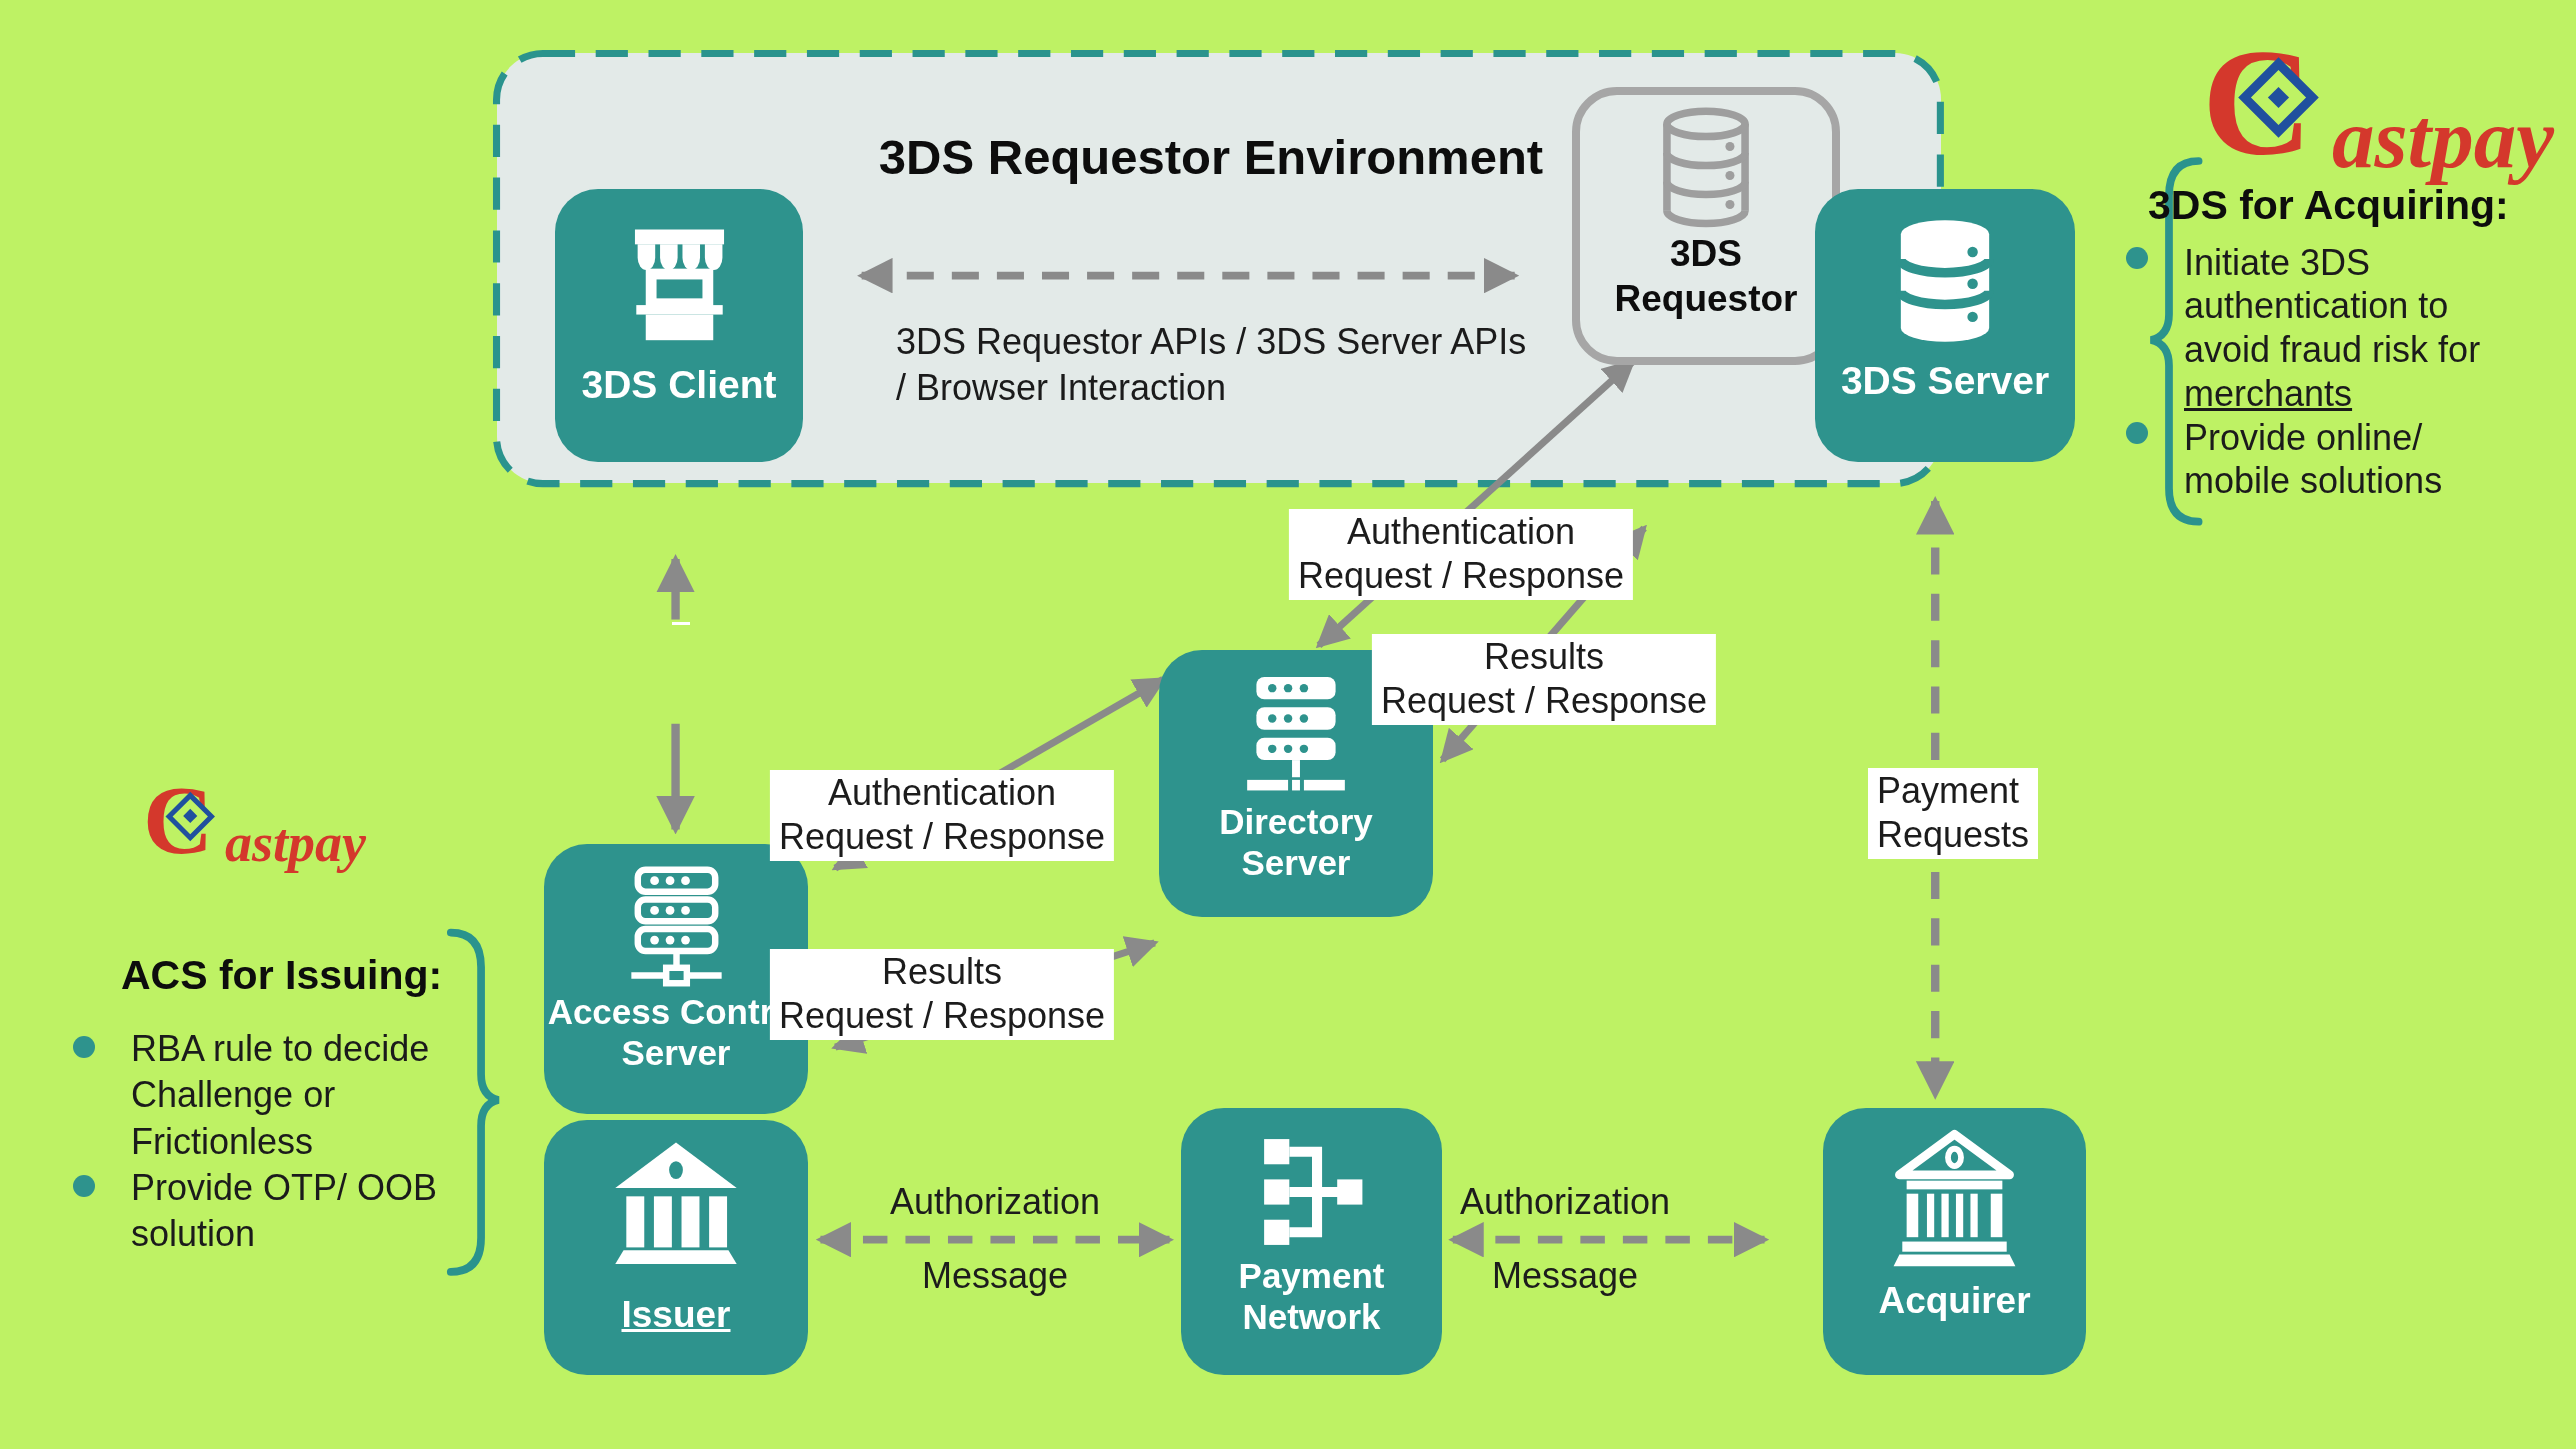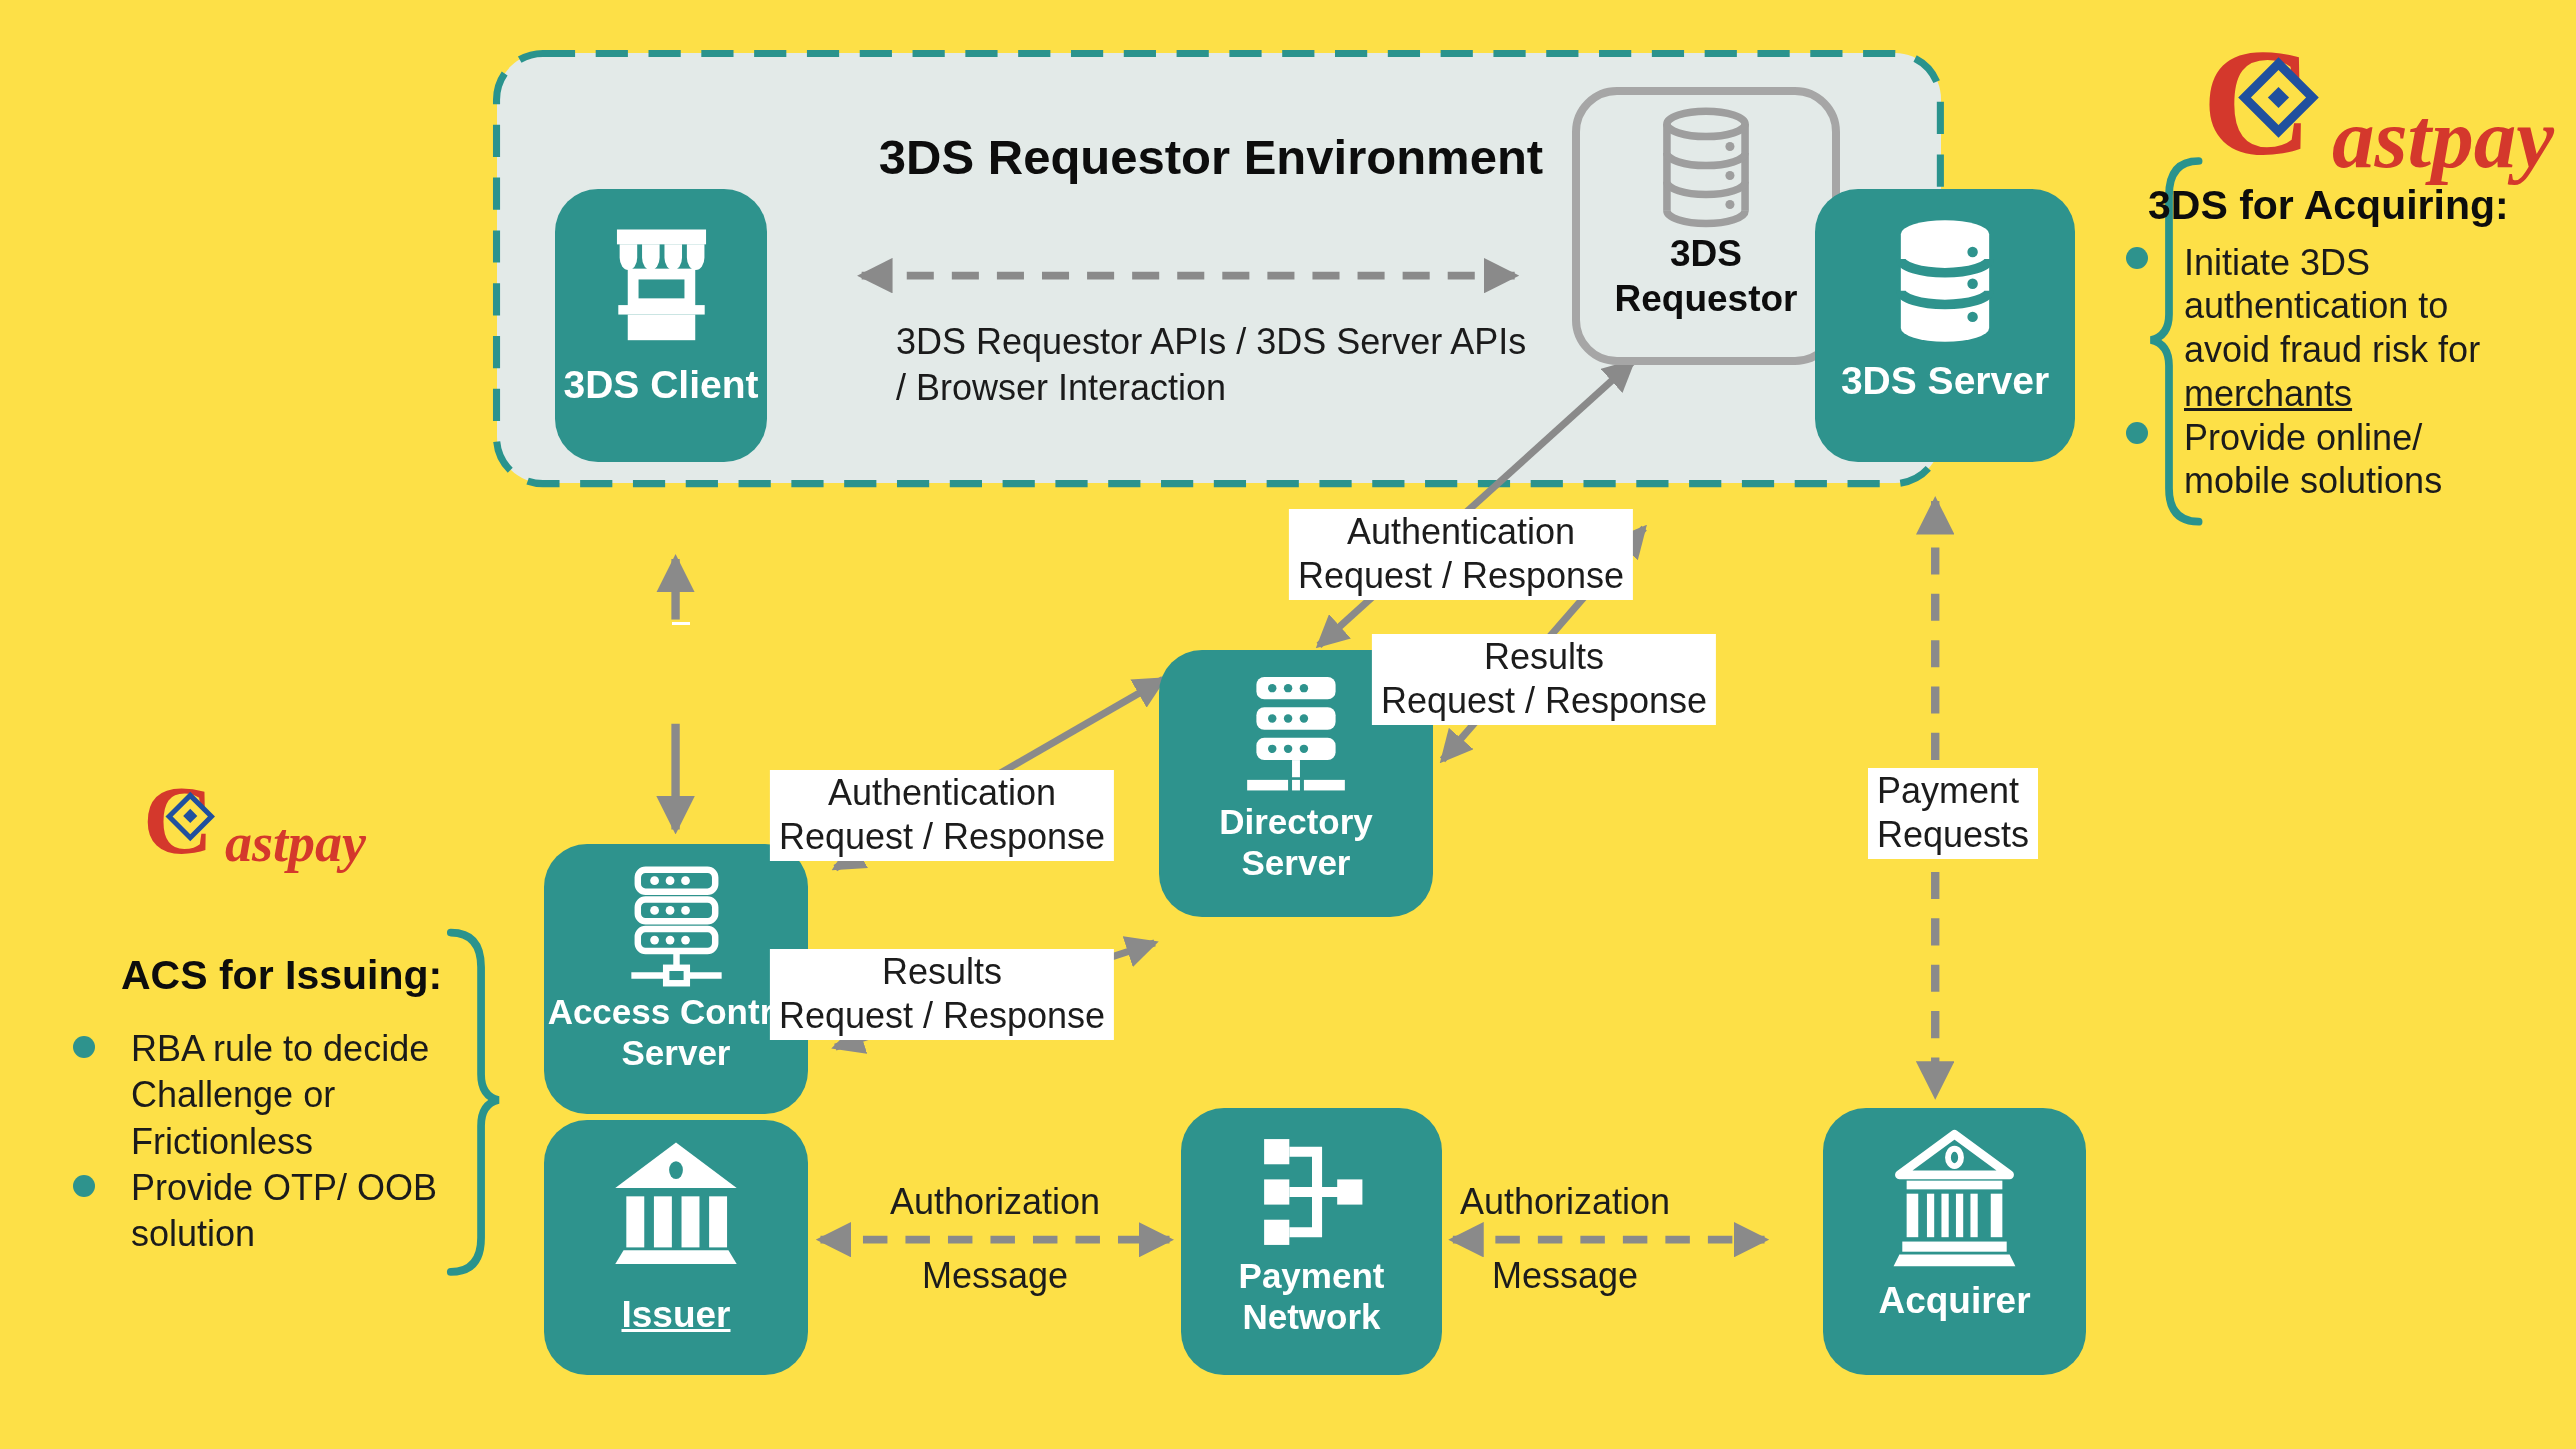--- a/index.html
+++ b/index.html
@@ -1,34 +1,34 @@
 <!DOCTYPE html>
 <html style="font-size:10.3px"><head>
 <meta charset="utf-8">
 <style>
   html,body{margin:0;padding:0;background:#ffffff;}
-  .canvas{position:relative;width:2576px;height:1449px;background:#fde047;
+  .canvas{position:relative;width:2576px;height:1449px;background:#bef264;
           font-family:"Liberation Sans",sans-serif;overflow:hidden;}
 
   
   .env{position:absolute;left:497px;top:53px;width:1444px;height:430px;
        background:#e3eae8;border-radius:46px;}
   .env-title{position:absolute;left:1211px;top:129px;transform:translateX(-50%);
        font-size:49px;font-weight:bold;color:#0d0d0d;white-space:nowrap;}
   .api-caption{position:absolute;left:896px;top:319px;font-size:36px;line-height:46px;
        color:#1b1b1b;text-align:left;white-space:nowrap;}
 
   
   .overlay{position:absolute;left:0;top:0;width:2576px;height:1449px;}
 
   
   .node{position:absolute;background:#2e938d;border-radius:43px;display:flex;
         flex-direction:column;align-items:center;}
   .node .lbl{color:#ffffff;font-weight:bold;text-align:center;white-space:nowrap;}
-  .n-client{left:555px;top:189px;width:212px;height:273px;}
+  .n-client{left:555px;top:189px;width:248px;height:273px;}
   .n-client .lbl{font-size:39px;margin-top:11.6px;}
   .n-server{left:1815px;top:189px;width:260px;height:273px;}
   .n-server .lbl{font-size:39px;margin-top:9px;}
   .n-directory{left:1159px;top:650px;width:274px;height:267px;}
   .n-acs{left:544px;top:844px;width:264px;height:270px;}
   .n-issuer{left:544px;top:1120px;width:264px;height:255px;}
   .n-issuer .lbl{font-size:37px;margin-top:19px;text-decoration:underline;}
   .n-pn{left:1181px;top:1108px;width:261px;height:267px;}
   .n-acquirer{left:1823px;top:1108px;width:263px;height:267px;}
   .n-acquirer .lbl{font-size:37px;margin-top:7.7px;}

